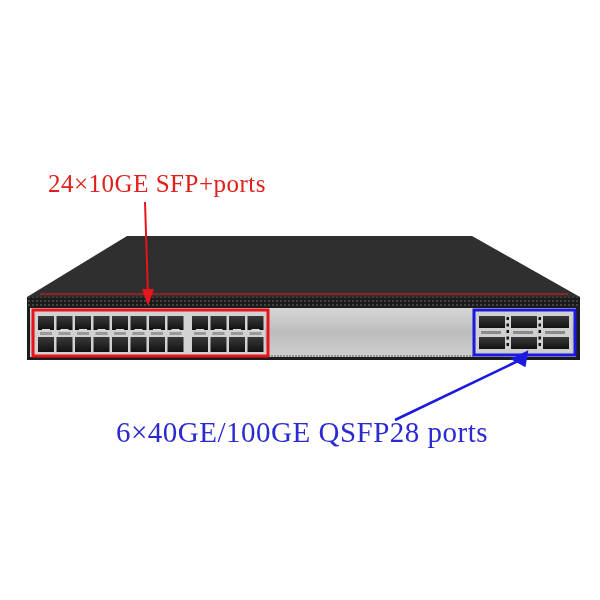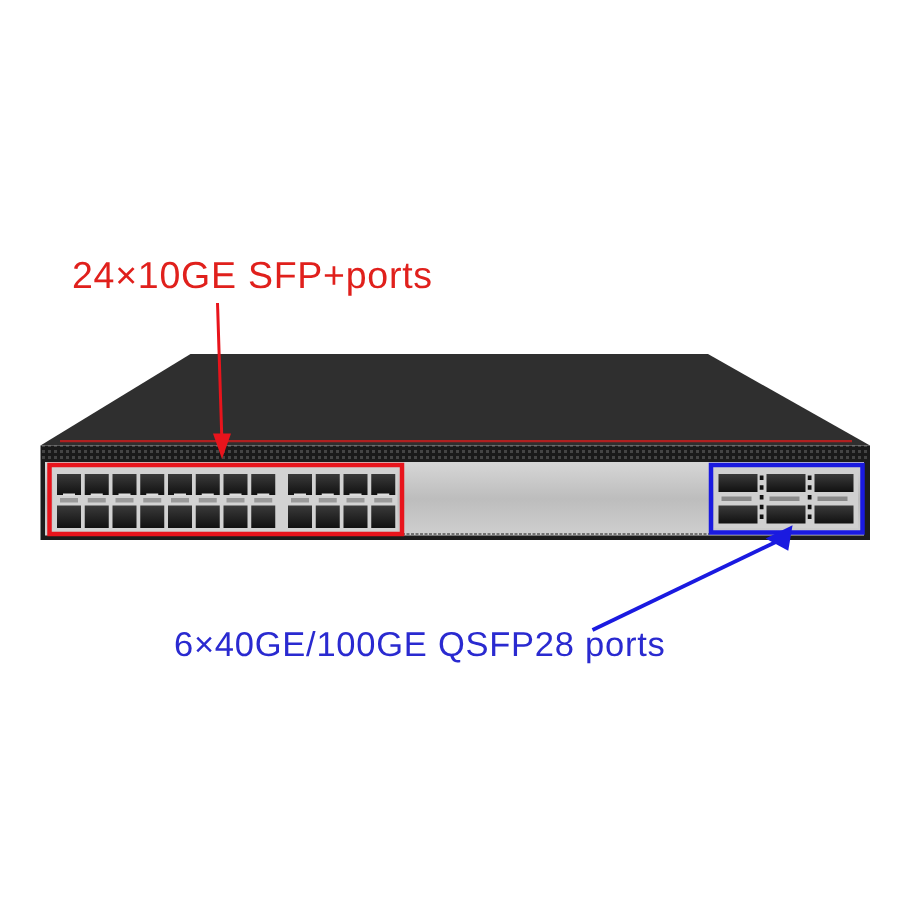--- a/index.html
+++ b/index.html
@@ -1,19 +1,19 @@
 <!DOCTYPE html>
 <html><head>
 <meta charset="utf-8">
 <style>
   html,body{margin:0;padding:0;background:#fff;}
   body{width:600px;height:600px;position:relative;overflow:hidden;font-family:"DejaVu Serif","Liberation Serif",serif;}
-  .label{position:absolute;white-space:nowrap;font-family:Liberation Sans, sans-serif;letter-spacing:0.5px;text-align:center;}
+  .label{position:absolute;white-space:nowrap;font-family:Liberation Serif, serif;letter-spacing:0.5px;text-align:center;}
   #lbl-sfp{left:48px;top:170px;font-size:25px;color:#e0201c;}
-  #lbl-qsfp{left:116px;top:416px;font-size:23px;color:#2a2ad0;}
+  #lbl-qsfp{left:116px;top:416px;font-size:29px;color:#2a2ad0;}
   svg.scene{position:absolute;left:0;top:0;}
 </style>
 </head>
 <body>
 
 <svg class="scene" width="600" height="600" viewBox="0 0 600 600">
   <defs>
     <linearGradient id="panelGrad" x1="0" y1="0" x2="0" y2="1">
       <stop offset="0" stop-color="#d6d6d6"></stop>
       <stop offset="0.5" stop-color="#bdbdbd"></stop>

